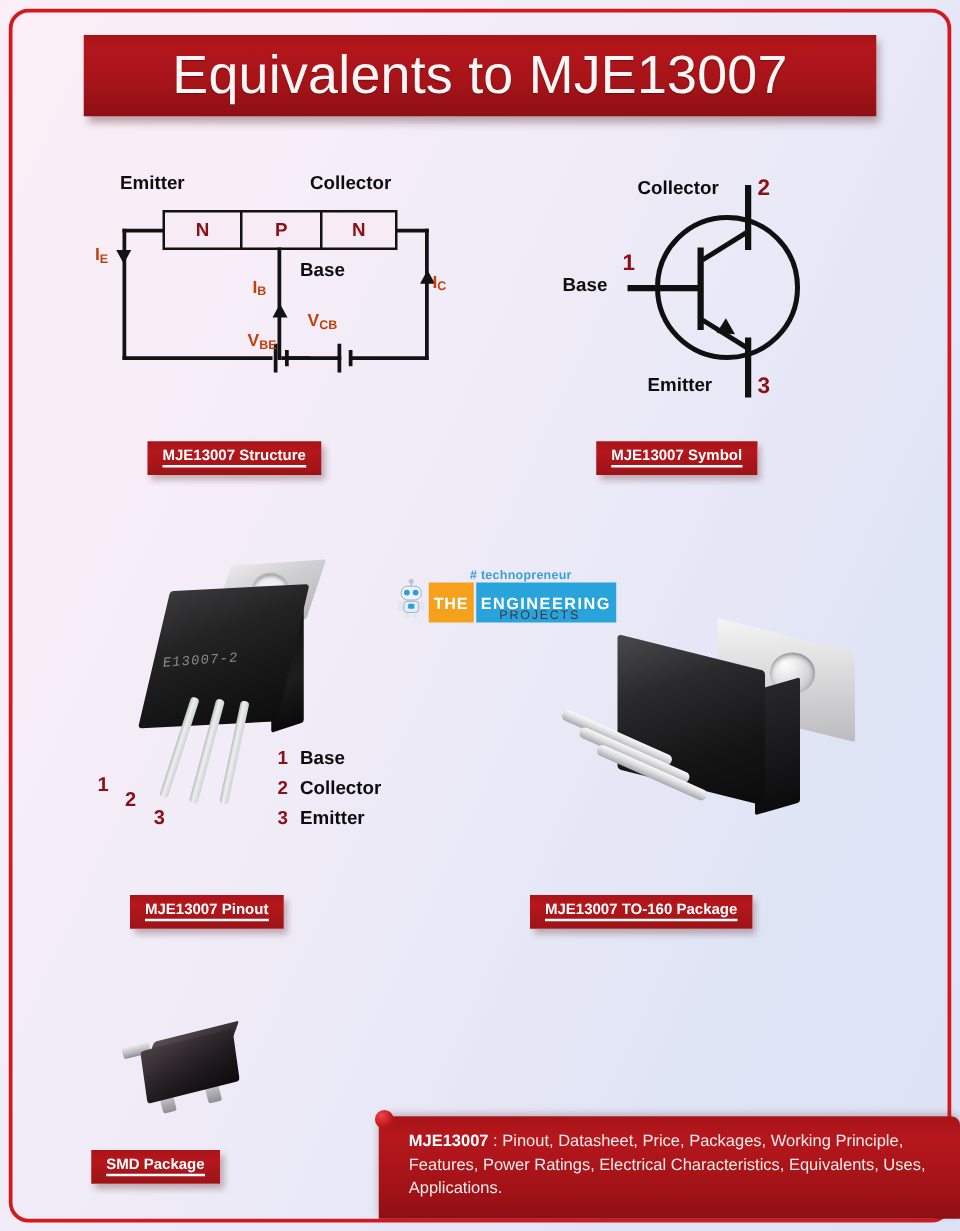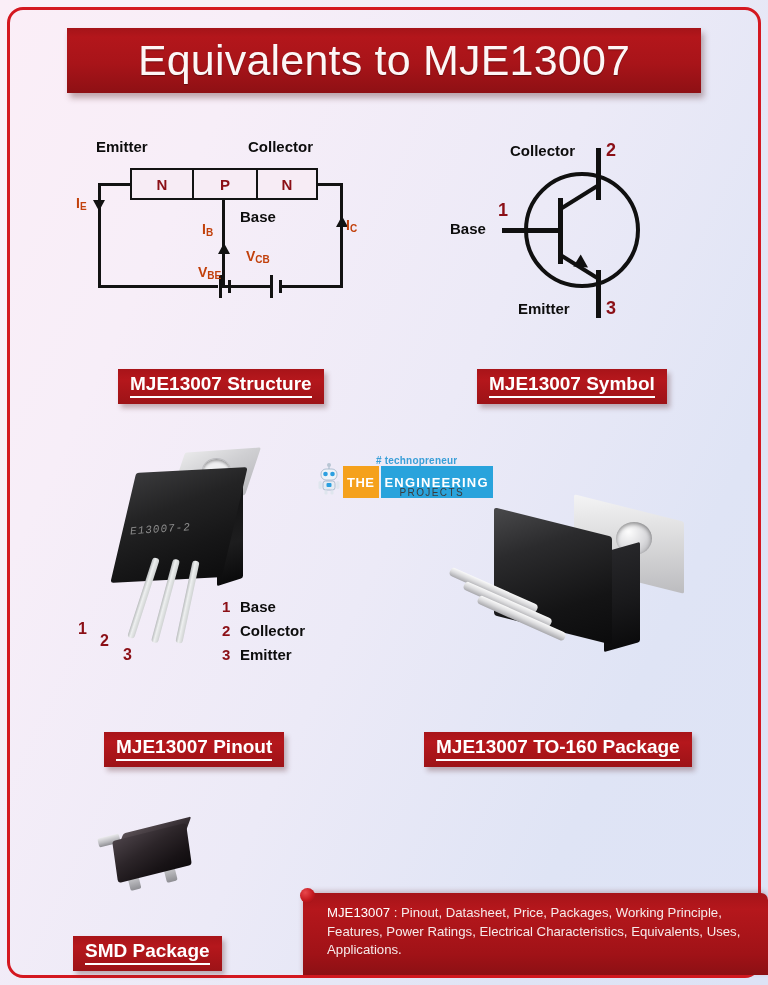--- a/index.html
+++ b/index.html
@@ -38,26 +38,25 @@
     white-space: nowrap;
     text-shadow: 0 1px 1px rgba(0,0,0,.35);
   }
 
   
   .caption {
     position: absolute;
     background: linear-gradient(180deg, #a81419 0%, #b5171c 30%, #9d1317 100%);
     color: #ffffff;
     font-weight: bold;
-    font-size: 19px;
+    font-size: 12px;
     padding: 4px 12px 6px 12px;
     white-space: nowrap;
     box-shadow: 3px 4px 5px rgba(90,40,40,.33);
     text-align: center;
-    margin-top: 16px;
   }
   .caption .cap-inner {
     border-bottom: 2px solid #ffffff;
     padding-bottom: 1px;
     display: inline-block;
   }
 
   
   #structure-diagram { position: absolute; left: 88px; top: 138px; width: 268px; height: 180px; }
   .blk {
@@ -224,21 +223,21 @@
     background: linear-gradient(180deg, #a61419 0%, #b5171c 20%, #a01217 75%, #8c1014 100%);
     border-radius: 7px 7px 0 0;
     box-shadow: 0 -2px 5px rgba(100,40,40,.25);
     z-index: 50;
     overflow: hidden;
   }
   #footer-text {
     position: absolute; left: 24px; top: 11px; right: 10px;
     color: #f6eaea; font-size: 13.2px; line-height: 1.42;
   }
-  #footer-text .fb { font-weight: normal; color: #ffffff; }
+  #footer-text .fb { font-weight: bold; color: #ffffff; }
   #footer-dot {
     position: absolute; left: 300px; top: 888px;
     width: 15px; height: 15px; border-radius: 50%;
     background: radial-gradient(circle at 35% 30%, #e8474c 0%, #c4181e 55%, #8e1014 100%);
     z-index: 55;
   }
 </style>
 </head>
 <body>
 

